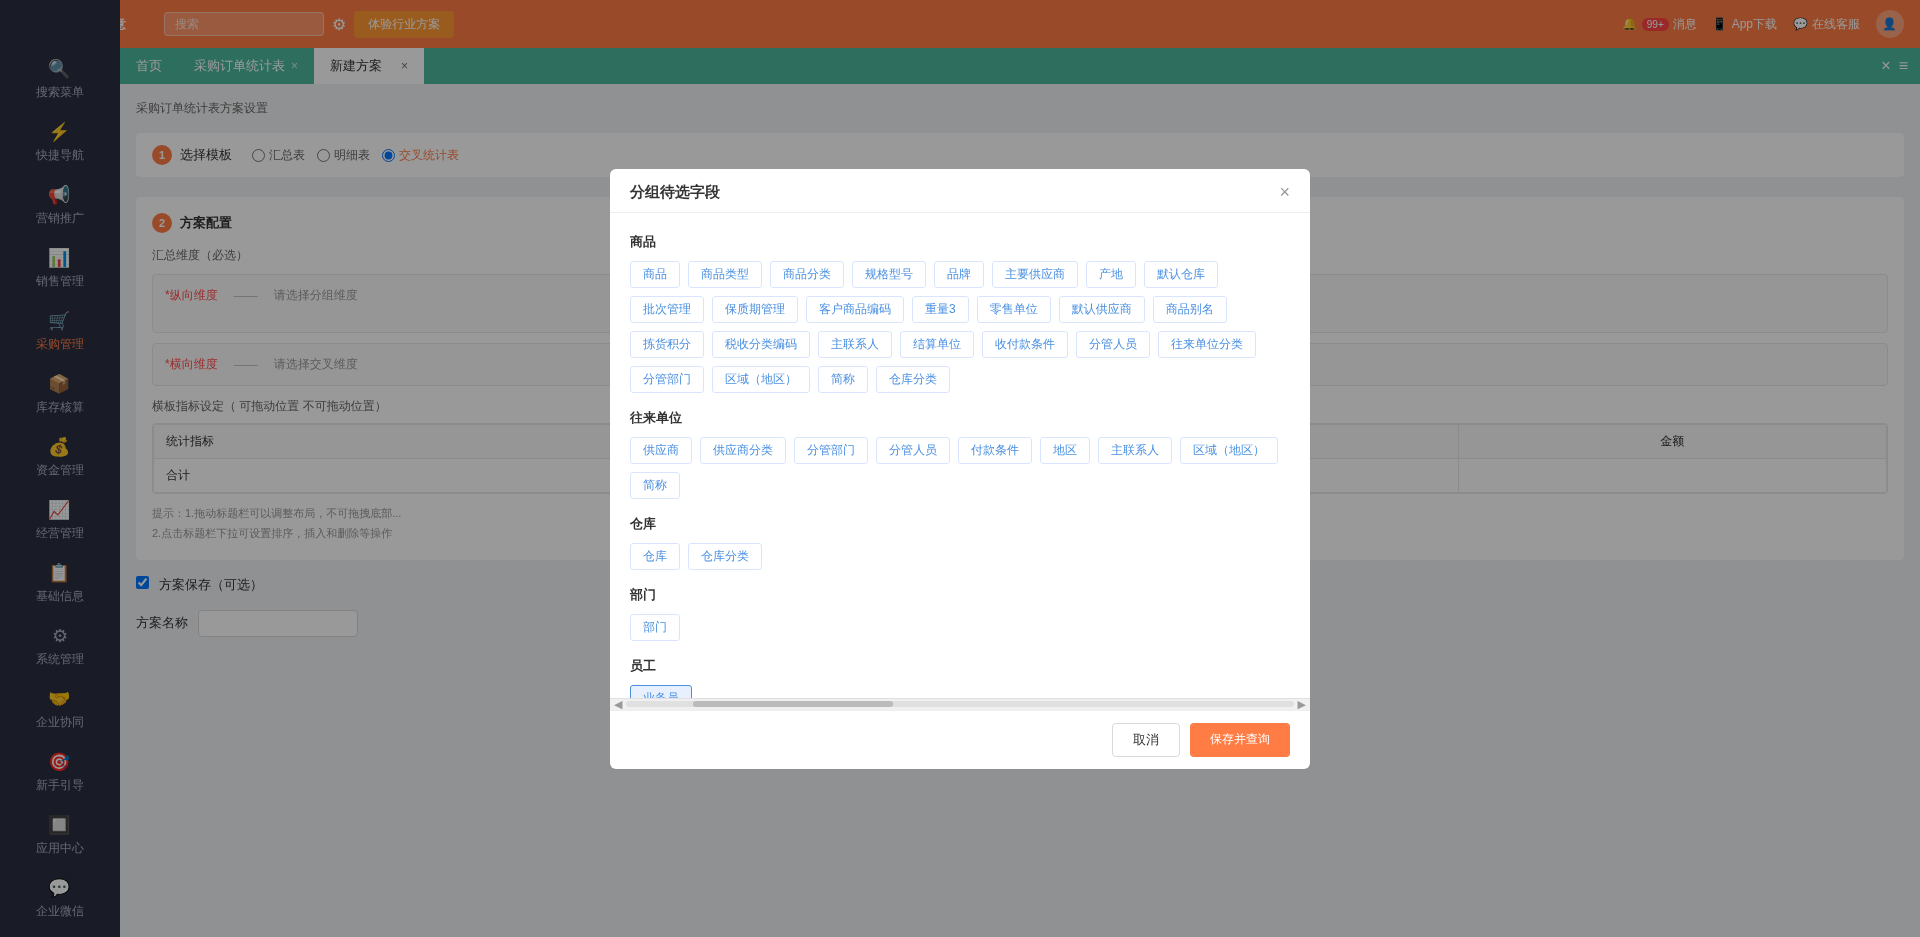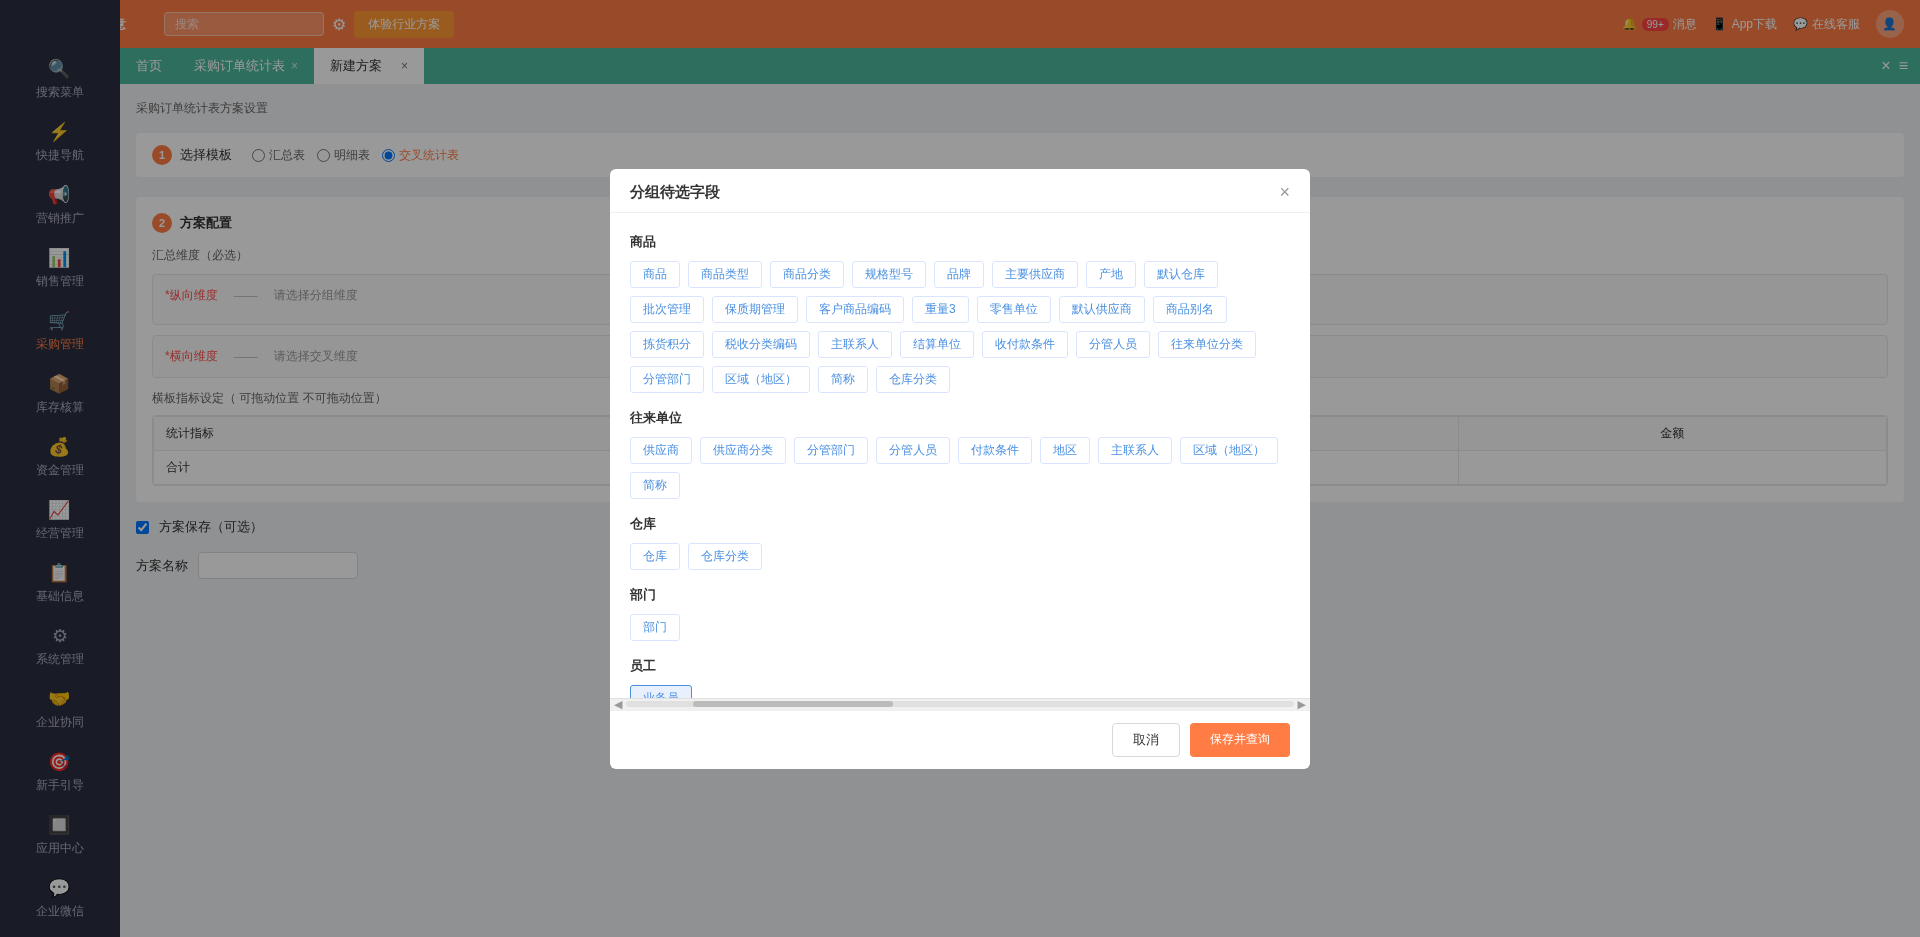--- a/index.html
+++ b/index.html
@@ -466,21 +466,21 @@
     </div>
   </div>
 
   <div style="background:white;padding:16px;border-radius:4px;margin-bottom:16px;">
     <div class="step-item" style="margin-bottom:14px;">
       <div class="step-num">2</div>
       <span style="font-weight:bold;">方案配置</span>
     </div>
     <div style="font-size:12px;color:#666;margin-bottom:10px;">汇总维度（必选）</div>
     <div style="border:1px solid #e8e8e8;padding:12px;border-radius:4px;margin-bottom:10px;background:#fafafa;">
-      <div style="display:flex;align-items:center;gap:10px;margin-bottom:8px;">
+      <div style="display:flex;align-items:center;gap:10px;margin-bottom:16px;">
         <span style="color:#ff4d4f;font-size:12px;">*纵向维度</span>
         <span style="color:#bbb;font-size:12px;margin:0 6px;">——</span>
         <span style="color:#999;font-size:12px;">请选择分组维度</span>
       </div>
     </div>
     <div style="border:1px solid #e8e8e8;padding:12px;border-radius:4px;background:#fafafa;">
       <div style="display:flex;align-items:center;gap:10px;">
         <span style="color:#ff4d4f;font-size:12px;">*横向维度</span>
         <span style="color:#bbb;font-size:12px;margin:0 6px;">——</span>
         <span style="color:#999;font-size:12px;">请选择交叉维度</span>
@@ -498,23 +498,27 @@
         </thead>
         <tbody>
           <tr>
             <td style="padding:8px 12px;border:1px solid #e8e8e8;">合计</td>
             <td style="padding:8px 12px;border:1px solid #e8e8e8;">合计</td>
             <td style="padding:8px 12px;border:1px solid #e8e8e8;"></td>
           </tr>
         </tbody>
       </table>
     </div>
-  </div>
-
-  <div style="display:flex;align-items:center;gap:10px;margin-bottom:16px;">
+    <div style="font-size:11px;color:#999;margin-top:10px;line-height:1.8;">
+      <div>提示：1.拖动标题栏可以调整布局，不可拖拽底部...</div>
+      <div>2.点击标题栏下拉可设置排序，插入和删除等操作</div>
+    </div>
+  </div>
+
+  <div style="display:flex;align-items:flex-start;gap:10px;margin-bottom:16px;">
     <input type="checkbox" checked="" style="">
     <span>方案保存（可选）</span>
   </div>
   <div style="display:flex;align-items:center;gap:10px;">
     <span>方案名称</span>
     <input type="text" style="border: 1px solid rgb(217, 217, 217); border-radius: 4px; padding: 5px 10px; width: 160px;">
   </div>
 </div>
 
 <div class="modal-overlay">

